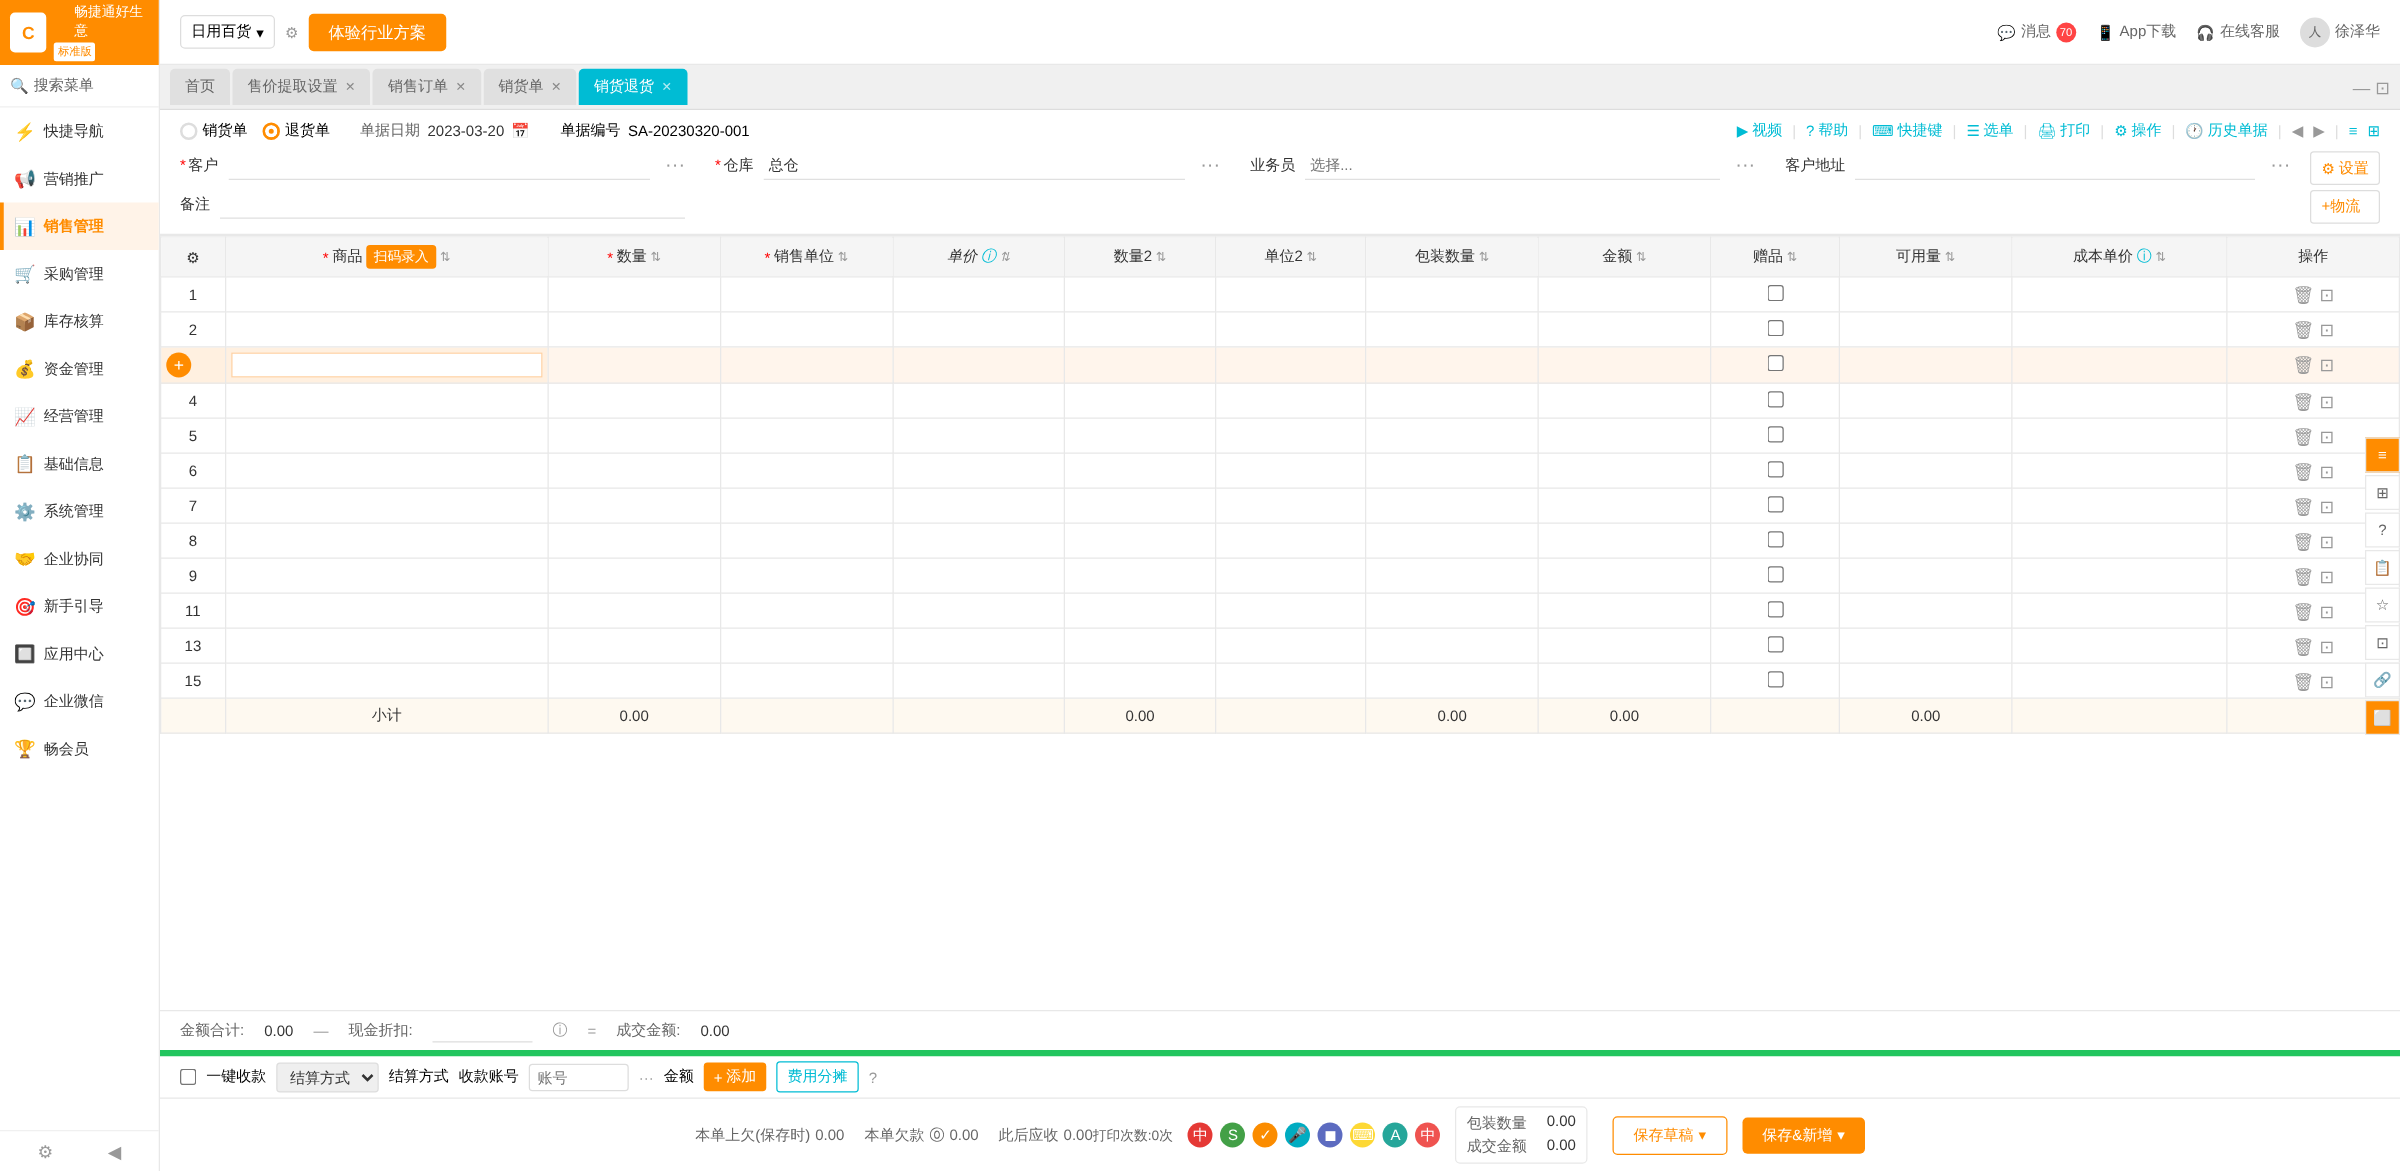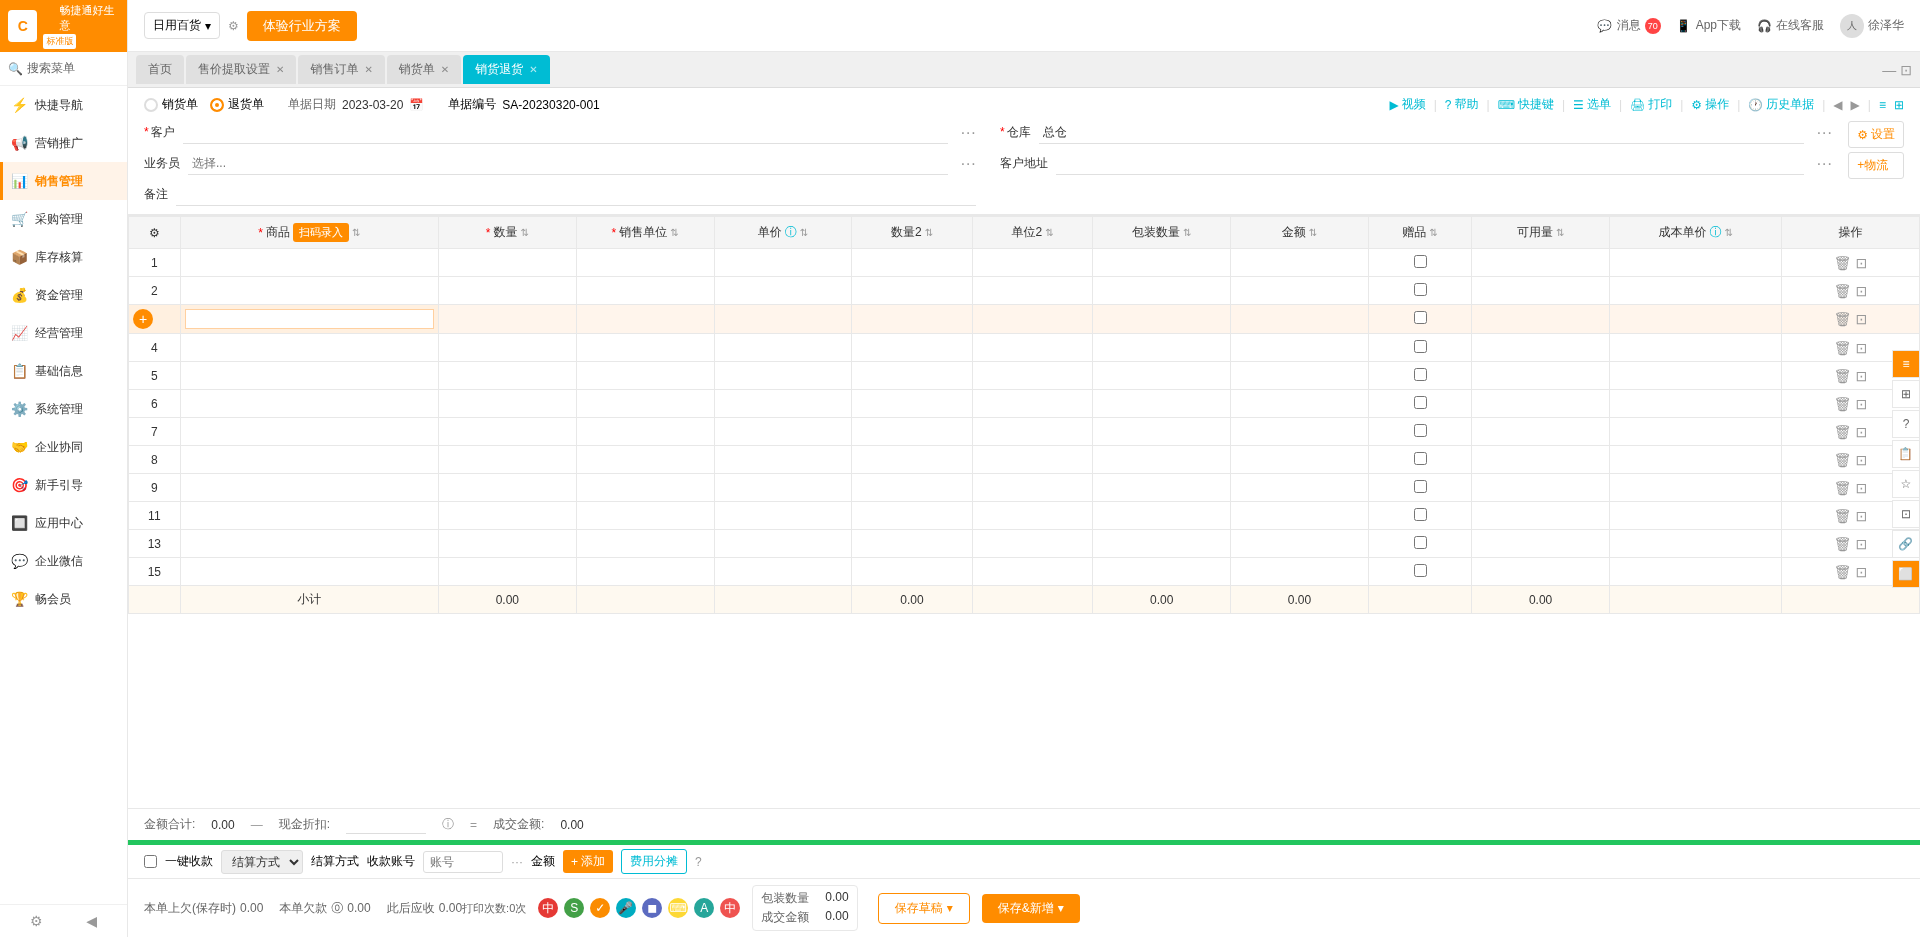--- a/index.html
+++ b/index.html
@@ -87,21 +87,21 @@
     
     
     .payment-row { padding: 4px 16px; border-top: 5px solid #22c55e; display: flex; align-items: center; gap: 8px; flex-shrink: 0; background: #fff; }
     .checkbox-sm { width: 13px; height: 13px; }
     .payment-select { border: 1px solid #ddd; border-radius: 3px; padding: 3px 6px; color: #333; }
     .payment-input { border: 1px solid #ddd; border-radius: 3px; padding: 3px 6px; width: 80px; }
     .add-btn { background: #ff8c00; color: #fff; border: none; padding: 3px 8px; border-radius: 3px; cursor: pointer; display: flex; align-items: center; gap: 3px; }
     .fee-btn { background: #fff; border: 1px solid #00bcd4; color: #00bcd4; padding: 3px 8px; border-radius: 3px; cursor: pointer; }
     
     
-    .bottom-bar { padding: 6px 16px; border-top: 1px solid #e8e8e8; display: flex; align-items: center; justify-content: flex-start; flex-shrink: 0; background: #fff; }
+    .bottom-bar { padding: 6px 16px; border-top: 1px solid #e8e8e8; display: flex; align-items: center; justify-content: center; flex-shrink: 0; background: #fff; }
     .bottom-left { display: flex; align-items: center; gap: 16px; color: #666; font-size: 11px; }
     .bottom-left-item { display: flex; align-items: center; gap: 4px; }
     .print-info { color: #666; font-size: 11px; }
     .sys-icons { display: flex; align-items: center; gap: 6px; }
     .sys-icon { width: 20px; height: 20px; border-radius: 50%; display: flex; align-items: center; justify-content: center; cursor: pointer; font-size: 12px; }
     .save-draft-btn { background: #fff; border: 1px solid #ff8c00; color: #ff8c00; padding: 6px 16px; border-radius: 4px; cursor: pointer; display: flex; align-items: center; gap: 4px; }
     .save-new-btn { background: #ff8c00; border: none; color: #fff; padding: 6px 16px; border-radius: 4px; cursor: pointer; display: flex; align-items: center; gap: 4px; }
     
     
     .amount-summary { display: flex; flex-direction: column; gap: 2px; text-align: right; color: #333; font-size: 12px; background: #fff; border: 1px solid #e8e8e8; padding: 4px 8px; border-radius: 4px; margin-right: 8px; }
@@ -313,21 +313,21 @@
           </div>
           <span style="color:#ddd;">|</span>
           <span style="cursor:pointer;color:#999;">◀</span>
           <span style="cursor:pointer;color:#999;">▶</span>
           <span style="color:#ddd;">|</span>
           <span style="cursor:pointer;">≡</span>
           <span style="cursor:pointer;">⊞</span>
         </div>
       </div>
       <div style="display:flex;align-items:flex-start;justify-content:space-between;">
-        <div style="flex:1;display:grid;grid-template-columns:1fr 1fr;gap:8px 24px;">
+        <div style="flex:1;display:grid;grid-template-columns:1fr 1fr 1fr 1fr;gap:8px 24px;">
           <div class="field-group">
             <span class="field-label required">客户</span>
             <input class="field-input" type="text" style="flex: 1 1 0%;">
             <span class="field-dots">···</span>
           </div>
           <div class="field-group">
             <span class="field-label required">仓库</span>
             <input class="field-input" type="text" value="总仓" style="flex: 1 1 0%;">
             <span class="field-dots">···</span>
           </div>
@@ -380,21 +380,21 @@
                 <span class="sort-icon">⇅</span>
               </div>
             </th>
             <th style="width:80px;">
               <div class="th-sort">
                 <span class="required-star">*</span>
                 <span>销售单位</span>
                 <span class="sort-icon">⇅</span>
               </div>
             </th>
-            <th style="width:80px;">
+            <th style="width:80px;font-style:italic;">
               <div class="th-sort">
                 <span>单价</span>
                 <span style="color:#00bcd4;">ⓘ</span>
                 <span class="sort-icon">⇅</span>
               </div>
             </th>
             <th style="width:70px;">
               <div class="th-sort">
                 <span>数量2</span>
                 <span class="sort-icon">⇅</span>

